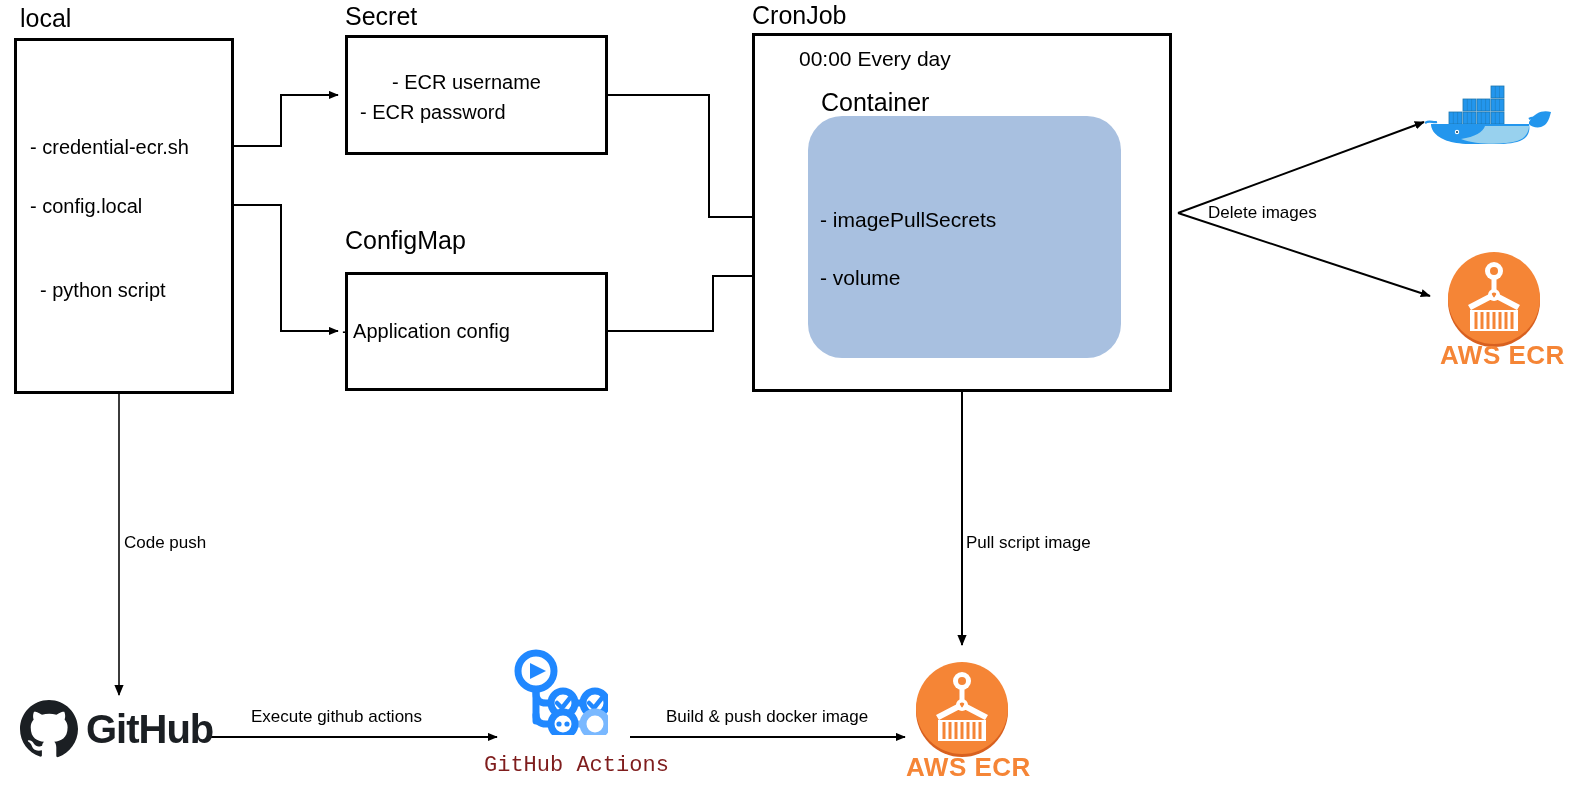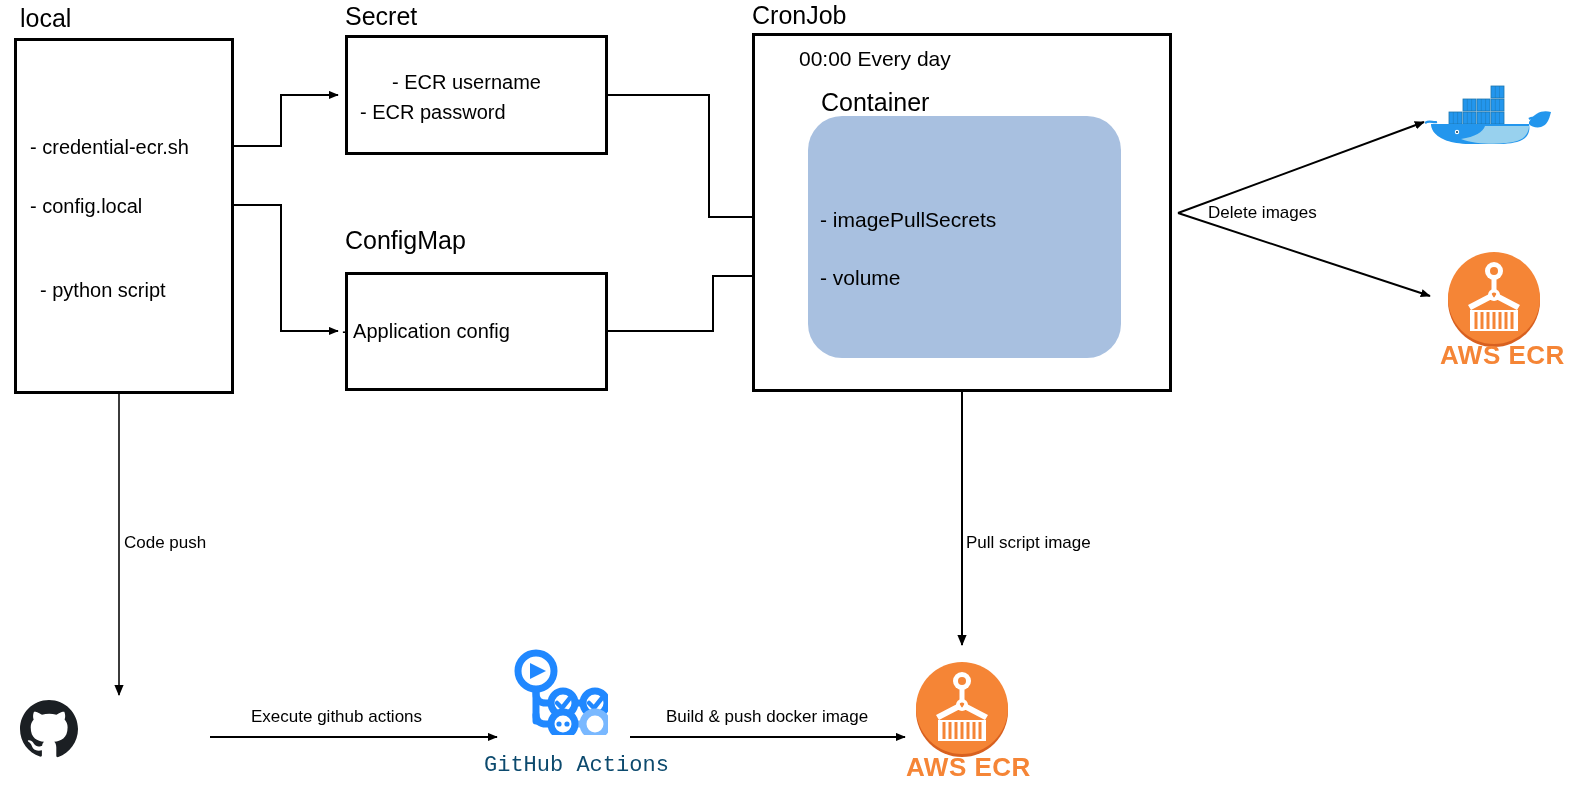--- a/index.html
+++ b/index.html
@@ -78,21 +78,21 @@
   .aws-caption {
     font-size: 26px;
     font-weight: bold;
     color: #f58536;
     white-space: nowrap;
     letter-spacing: 0.5px;
   }
   .gha-caption {
     font-family: "Liberation Mono", monospace;
     font-size: 22px;
-    color: #0c4a6e;
+    color: #7f1d1d;
     white-space: nowrap;
   }
   .gh-caption {
     font-size: 40px;
     font-weight: bold;
     color: #1b1f23;
     white-space: nowrap;
     letter-spacing: -1px;
   }
   .docker-caption {
@@ -250,20 +250,21 @@
         c1.5,0.3 2,-0.6 2,-1.4 c0,-0.7 0,-2.5 0,-4.9 c-8.1,1.8 -9.8,-3.9 -9.8,-3.9
         c-1.3,-3.4 -3.2,-4.3 -3.2,-4.3 c-2.6,-1.8 0.2,-1.8 0.2,-1.8
         c2.9,0.2 4.5,3 4.5,3 c2.6,4.5 6.8,3.2 8.5,2.4 c0.3,-1.9 1,-3.2 1.9,-3.9
         c-6.5,-0.7 -13.3,-3.2 -13.3,-14.5 c0,-3.2 1.1,-5.8 3,-7.9
         c-0.3,-0.7 -1.3,-3.7 0.3,-7.7 c0,0 2.4,-0.8 8,3 c2.3,-0.6 4.8,-1 7.2,-1
         c2.4,0 4.9,0.3 7.2,1 c5.5,-3.8 7.9,-3 7.9,-3 c1.6,4 0.6,7 0.3,7.7
         c1.9,2.1 3,4.7 3,7.9 c0,11.3 -6.9,13.8 -13.4,14.5 c1.1,0.9 2.1,2.8 2.1,5.6
         c0,4 0,7.3 0,8.3 c0,0.8 0.5,1.7 2,1.4 C51.7,54.8 60,43.9 60,31 C60,14.9 47.1,2 31,2 Z"></path>
     </svg>
   </div>
+  <div class="abs gh-caption" style="left:86px; top:707px;">GitHub</div>
 
   <div class="abs" style="left:508px; top:645px; width:100px; height:90px;">
     <svg viewBox="0 0 100 90" width="100" height="90">
 
       <path d="M28,45 L28,76" stroke="#2088ff" stroke-width="7" fill="none" stroke-linecap="round"></path>
       <path d="M28,46 L28,49 C28,55 32,58 38,58 L44,58" stroke="#2088ff" stroke-width="7" fill="none" stroke-linecap="round"></path>
       <path d="M28,70 C28,76 32,79 38,79 L44,79" stroke="#2088ff" stroke-width="7" fill="none" stroke-linecap="round"></path>
       <line x1="65" y1="58" x2="76" y2="58" stroke="#2088ff" stroke-width="7" stroke-linecap="round"></line>
       <line x1="65" y1="79" x2="74" y2="79" stroke="#79b8ff" stroke-width="7" stroke-linecap="round"></line>
 

